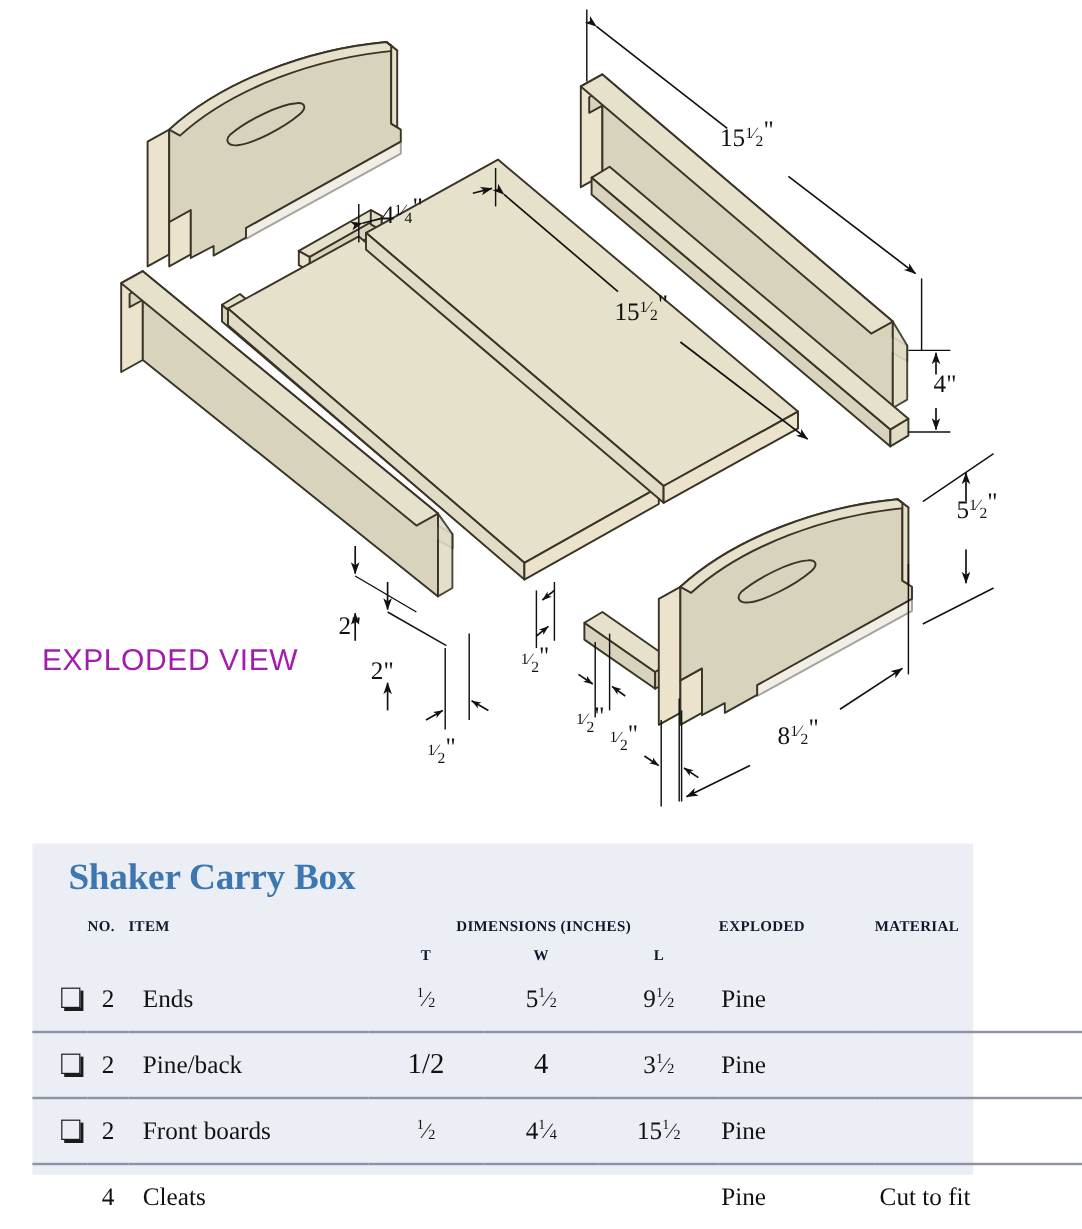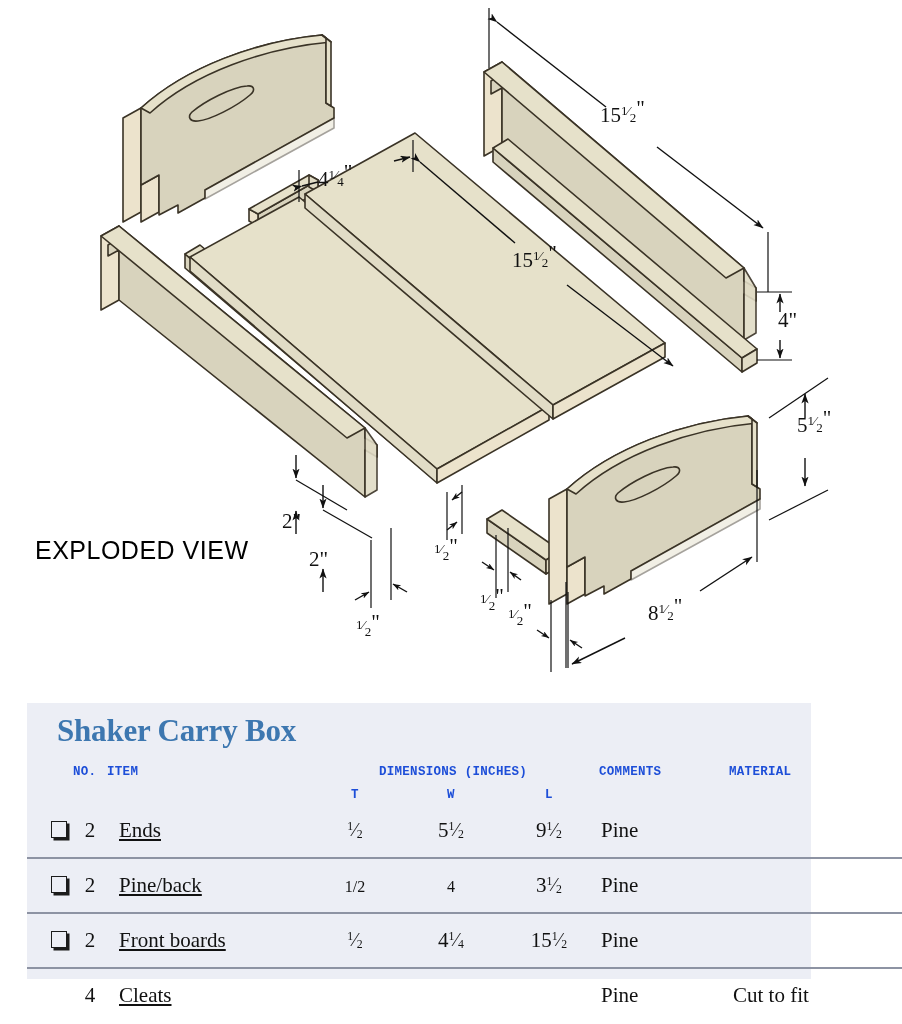--- a/index.html
+++ b/index.html
@@ -5,21 +5,21 @@
   html,body{margin:0;padding:0;background:#ffffff;}
   body{width:902px;height:1024px;position:relative;overflow:hidden;
        font-family:"Liberation Serif",serif;}
 
   #diagram{position:absolute;left:0;top:0;width:902px;height:742px;background:#fff;}
   #diagram svg{display:block;}
 
   .exploded-label{
     position:absolute; left:35px; top:536px;
     font-family:"Liberation Sans",sans-serif;
-    font-size:25px; letter-spacing:.5px; color:#000000;
+    font-size:25px; letter-spacing:.5px; color:#a21caf;
   }
 
   
   #cutlist{
     position:absolute; left:6px; top:703px; width:784px; height:276px;
     background:#eceef5;
     margin-left:21px;
   }
   .cl-title{
     position:absolute; left:30px; top:10px;
@@ -32,56 +32,56 @@
   col.c-chk{width:46px;}
   col.c-no{width:34px;}
   col.c-item{width:200px;}
   col.c-t{width:96px;}
   col.c-w{width:96px;}
   col.c-l{width:100px;}
   col.c-mat{width:130px;}
   col.c-com{width:188px;}
 
   thead th{
-    font-family:Liberation Mono, monospace;
-    font-size:12.5px; font-weight:bold; color:#1d4ed8;
+    font-family:Liberation Serif, serif;
+    font-size:12.5px; font-weight:bold; color:#0f172a;
     letter-spacing:.3px; text-align:left;
     padding:0 0 2px 0; vertical-align:bottom;
   }
   th.dims-head{text-align:center;}
   th.sub{text-align:center;font-size:12.5px;padding-top:7px;}
   th.blank{padding:0;}
 
   tbody td{
     font-size:21px; color:#111; padding:9px 0 10px 0;
     border-bottom:2px solid #8d93a3;
     vertical-align:middle; height:34px;
   }
   tbody tr:last-child td{border-bottom:none;}
   td.num,td.dim{text-align:center;}
   td.chk{text-align:right; padding-right:6px;}
-  td.item{padding-left:12px;text-decoration:underline;}
+  td.item{padding-left:12px;}
   td.mat{padding-left:2px;}
   td.com{padding-left:4px;}
 
   
   .cbox{
     display:inline-block;width:14px;height:15px;
     border:1.6px solid #1b1b1b;background:#eceef5;
     box-shadow:2.5px 2.5px 0 0 #1b1b1b;
     position:relative;top:1px;
   }
 
   
   .frac{display:inline-block;font-size:19px;line-height:1;position:relative;top:-1px;}
   .frac sup{font-size:.62em;vertical-align:.52em;}
   .frac .sl{font-size:.95em;padding:0 .3px;}
   .frac sub{font-size:.62em;vertical-align:-.14em;}
   .whole{font-size:21px;}
-  .plain{font-size:16px;}
+  .plain{font-size:24px;}
 </style>
 </head>
 <body>
 
 <div id="diagram">
   <svg width="902" height="742" viewBox="0 0 902 742" xmlns="http://www.w3.org/2000/svg">
     <defs>
       <style>
         .f   { fill:#d8d3bd; stroke:#3a3326; stroke-width:1.6; stroke-linejoin:round; }
         .fl  { fill:#e1dcc6; stroke:#3a3326; stroke-width:1.6; stroke-linejoin:round; }
@@ -323,21 +323,21 @@
           <col class="c-l">
         <col class="c-mat">
           <col class="c-com">
       </colgroup>
       <thead>
         <tr>
           <th class="blank"></th>
           <th>NO.</th>
           <th>ITEM</th>
           <th class="dims-head" colspan="3">DIMENSIONS (INCHES)</th>
-          <th>COMMENTS</th>
+          <th>EXPLODED</th>
           <th>MATERIAL</th>
         </tr>
         <tr>
           <th class="blank"></th>
           <th class="blank"></th>
           <th class="blank"></th>
           <th class="sub">T</th>
           <th class="sub">W</th>
           <th class="sub">L</th>
           <th class="blank"></th>

